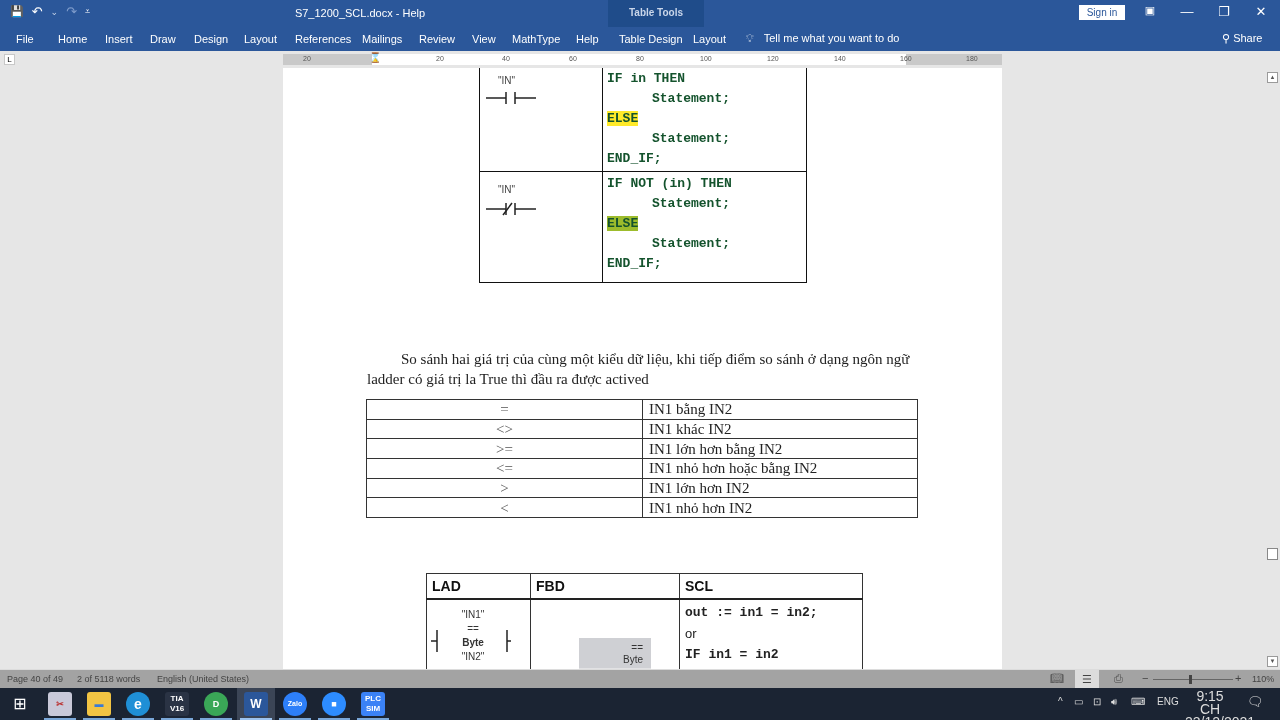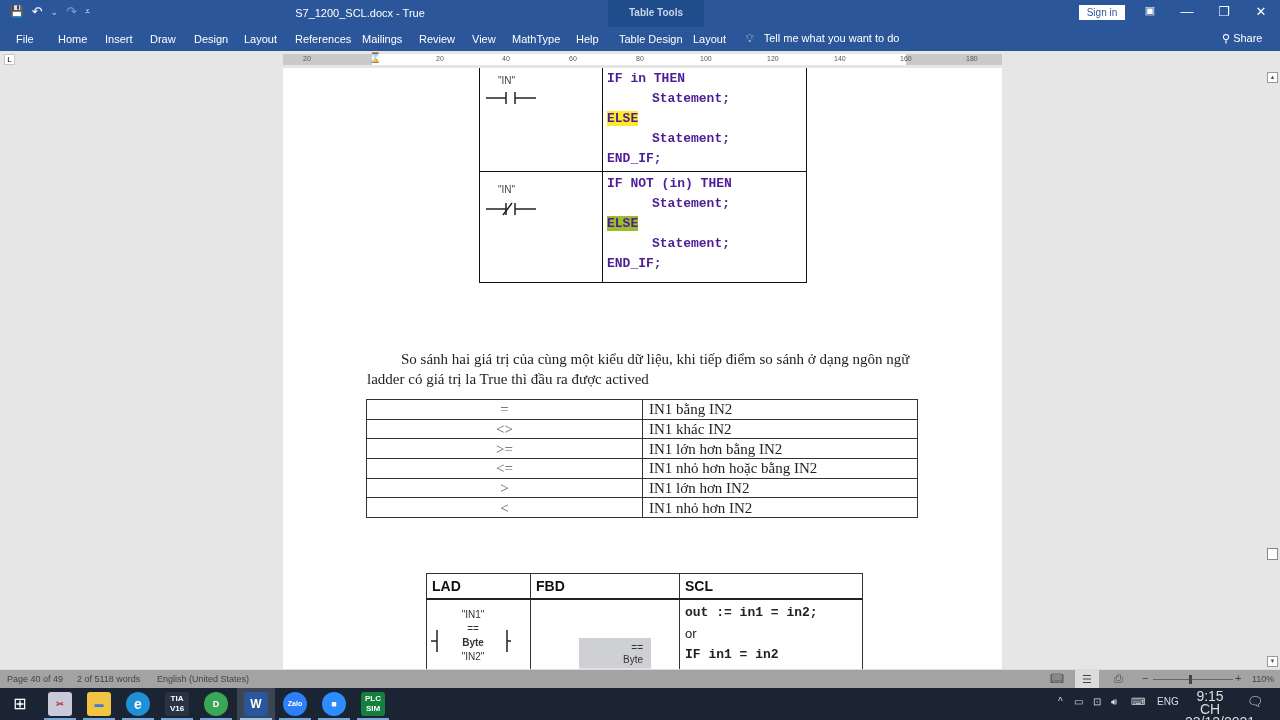--- a/index.html
+++ b/index.html
@@ -24,21 +24,21 @@
 .ruler .num { position: absolute; top: 1px; }
 .doc-area { position: absolute; left: 0; top: 68px; width: 1265px; height: 601px; background: #e6e6e6; overflow: hidden; }
 .page { position: absolute; left: 283px; top: 0; width: 719px; height: 601px; background: #fff; }
 .vscroll { position: absolute; left: 1265px; top: 68px; width: 15px; height: 601px; background: #e6e6e6; }
 .vscroll .arrow { position: absolute; left: 2px; width: 11px; height: 11px; border: 1px solid #9a9a9a; background: #fff; font-size: 6px; text-align: center; line-height: 9px; color: #555; }
 .vscroll .thumb { position: absolute; left: 2px; top: 480px; width: 11px; height: 12px; border: 1px solid #888; background: #fff; }
 
 .code-table { position: absolute; left: 196px; top: 0; border-collapse: collapse; }
 .code-table td { border: 1.5px solid #111; vertical-align: top; }
 .code-table td.lad { width: 123px; position: relative; }
-.code-table td.code { width: 204px; padding: 2px 4px; font-family: "Liberation Mono", monospace; font-weight: bold; font-size: 13px; line-height: 20px; color: #4c1d95; }
+.code-table td.code { width: 204px; padding: 2px 4px; font-family: "Liberation Mono", monospace; font-weight: bold; font-size: 13px; line-height: 20px; color: #14532d; }
 .indent { padding-left: 45px; }
 .hl-yellow { background: #ffea2a; }
 .hl-green { background: #9dbc2c; }
 .lad-label { position: absolute; left: 18px; font-size: 10px; color: #444; }
 .contact { position: absolute; left: 6px; width: 50px; height: 14px; }
 
 .heading2 { position: absolute; left: 84px; top: 252px; font-family: "Liberation Serif", serif; font-weight: bold; font-size: 15px; color: #111; }
 .para { position: absolute; left: 84px; top: 281px; width: 560px; font-family: "Liberation Serif", serif; font-size: 15px; line-height: 20px; color: #222; text-indent: 34px; }
 
 .cmp-table { position: absolute; left: 83px; top: 331px; width: 552px; border-collapse: collapse; font-family: "Liberation Serif", serif; font-size: 15px; color: #222; }
@@ -67,21 +67,21 @@
 <div class="titlebar">
   <div class="qat">
     <span style="font-size:11px">💾</span>
     <span>↶</span>
     <span style="font-size:9px;color:#c9d6ea">⌄</span>
     <span style="color:#7f9ccb">↷</span>
     <span style="font-size:9px">⩡</span>
   </div>
   <div class="table-tools-band"></div>
   <div class="table-tools-label">Table Tools</div>
-  <div class="doc-title">S7_1200_SCL.docx  -  True</div>
+  <div class="doc-title">S7_1200_SCL.docx  -  Help</div>
   <div class="signin">Sign in</div>
   <div class="winbtn" style="left:1140px;font-size:11px">▣</div>
   <div class="winbtn" style="left:1177px">—</div>
   <div class="winbtn" style="left:1214px">❐</div>
   <div class="winbtn" style="left:1251px">✕</div>
 </div>
 
 <div class="ribbon">
   <span class="tab" style="left:16px">File</span>
   <span class="tab" style="left:58px">Home</span>
@@ -277,21 +277,21 @@
   <div class="tb-under" style="left:161px"></div>
   <div class="tb-icon" style="left:204px;background:#3aa757;border-radius:12px">D</div>
   <div class="tb-under" style="left:200px"></div>
   <div style="position:absolute;left:237px;top:0;width:38px;height:32px;background:#3b4556"></div>
   <div class="tb-icon" style="left:244px;background:#2b579a;font-size:12px">W</div>
   <div class="tb-under" style="left:240px;background:#9cc3ef"></div>
   <div class="tb-icon" style="left:283px;background:#2d7ff9;border-radius:12px;font-size:7px">Zalo</div>
   <div class="tb-under" style="left:279px"></div>
   <div class="tb-icon" style="left:322px;background:#2d8cff;border-radius:12px;font-size:9px">■</div>
   <div class="tb-under" style="left:318px"></div>
-  <div class="tb-icon" style="left:361px;background:#15803d;font-size:8px;line-height:10px;padding-top:2px">PLC SIM</div>
+  <div class="tb-icon" style="left:361px;background:#3b82f6;font-size:8px;line-height:10px;padding-top:2px">PLC SIM</div>
   <div class="tb-under" style="left:357px"></div>
 
   <span class="tray" style="left:1058px">^</span>
   <span class="tray" style="left:1074px">▭</span>
   <span class="tray" style="left:1093px">⊡</span>
   <span class="tray" style="left:1111px">🔊︎</span>
   <span class="tray" style="left:1131px">⌨</span>
   <span class="tray" style="left:1157px">ENG</span>
   <div style="position:absolute;left:1185px;top:2px;width:50px;text-align:center;font-size:14px;line-height:13px;color:#ddd">
     <div>9:15 CH</div>

